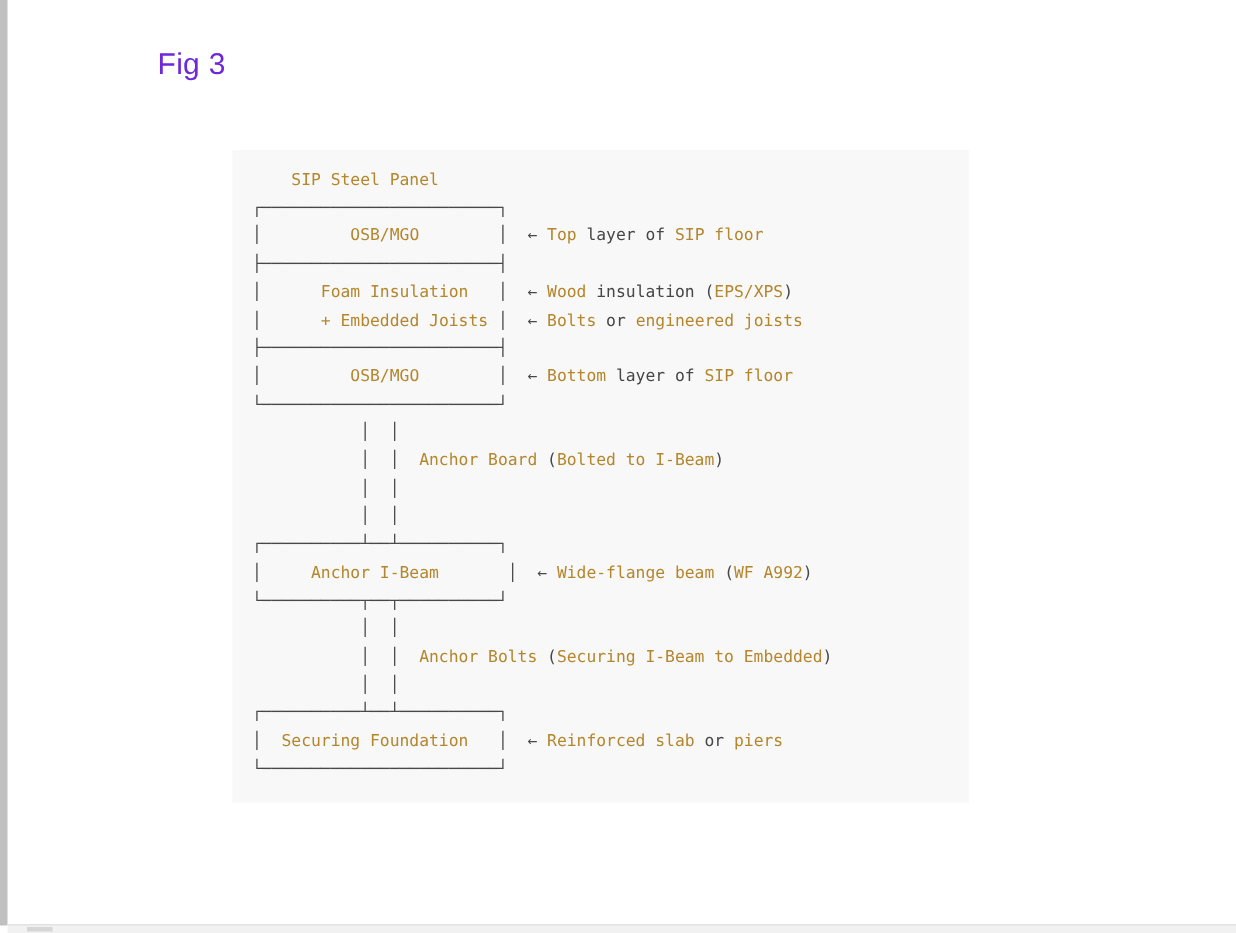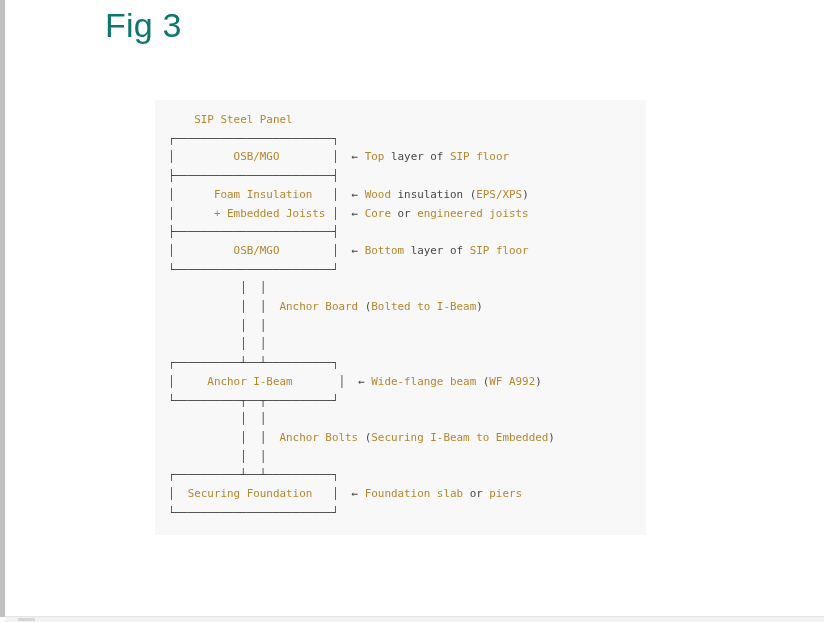--- a/index.html
+++ b/index.html
@@ -18,24 +18,24 @@
   .window-left-edge {
     position: absolute;
     left: 0; top: 0;
     width: 5px;
     height: 617px;
     background: var(--edge-gray, #c0c0c0);
   }
   .fig-label {
     position: absolute;
     left: 105px;
-    top: 10px;
-    font-size: 34px;
+    top: 28px;
+    font-size: 20px;
     line-height: 30px;
-    color: #0f766e;
+    color: #6d28d9;
     letter-spacing: 0.2px;
   }
   .code-panel {
     position: absolute;
     left: 155px;
     top: 100px;
     width: 491px;
     height: 435px;
     background: var(--panel-bg, #f8f8f8);
     box-sizing: border-box;
@@ -76,36 +76,36 @@
   <div class="window-left-edge"></div>
 
   <div class="fig-label">Fig 3</div>
 
   <div class="code-panel">
     <pre class="ascii-diagram"><span class="gray">    </span><span class="amber">SIP Steel Panel</span>
 <span class="gray">┌────────────────────────┐</span>
 <span class="gray">│         </span><span class="amber">OSB/MGO</span><span class="gray">        │  ← </span><span class="amber">Top</span><span class="gray"> layer of </span><span class="amber">SIP floor</span>
 <span class="gray">├────────────────────────┤</span>
 <span class="gray">│      </span><span class="amber">Foam Insulation</span><span class="gray">   │  ← </span><span class="amber">Wood</span><span class="gray"> insulation (</span><span class="amber">EPS/XPS</span><span class="gray">)</span>
-<span class="gray">│      </span><span class="amber">+ Embedded Joists</span><span class="gray"> │  ← </span><span class="amber">Core</span><span class="gray"> or </span><span class="amber">engineered joists</span>
+<span class="gray">│      </span><span class="amber">+ Embedded Joists</span><span class="gray"> │  ← </span><span class="amber">Bolts</span><span class="gray"> or </span><span class="amber">engineered joists</span>
 <span class="gray">├────────────────────────┤</span>
 <span class="gray">│         </span><span class="amber">OSB/MGO</span><span class="gray">        │  ← </span><span class="amber">Bottom</span><span class="gray"> layer of </span><span class="amber">SIP floor</span>
 <span class="gray">└────────────────────────┘</span>
 <span class="gray">           │  │</span>
 <span class="gray">           │  │  </span><span class="amber">Anchor Board </span><span class="gray">(</span><span class="amber">Bolted to I-Beam</span><span class="gray">)</span>
 <span class="gray">           │  │</span>
 <span class="gray">           │  │</span>
 <span class="gray">┌──────────┴──┴──────────┐</span>
 <span class="gray">│     </span><span class="amber">Anchor I-Beam</span><span class="gray">       │  ← </span><span class="amber">Wide-flange beam </span><span class="gray">(</span><span class="amber">WF A992</span><span class="gray">)</span>
 <span class="gray">└──────────┬──┬──────────┘</span>
 <span class="gray">           │  │</span>
 <span class="gray">           │  │  </span><span class="amber">Anchor Bolts </span><span class="gray">(</span><span class="amber">Securing I-Beam to Embedded</span><span class="gray">)</span>
 <span class="gray">           │  │</span>
 <span class="gray">┌──────────┴──┴──────────┐</span>
-<span class="gray">│  </span><span class="amber">Securing Foundation</span><span class="gray">   │  ← </span><span class="amber">Foundation slab </span><span class="gray">or </span><span class="amber">piers</span>
+<span class="gray">│  </span><span class="amber">Securing Foundation</span><span class="gray">   │  ← </span><span class="amber">Reinforced slab </span><span class="gray">or </span><span class="amber">piers</span>
 <span class="gray">└────────────────────────┘</span>
 </pre>
   </div>
 
   <div class="h-scrollbar">
     <div class="h-scrollbar-thumb"></div>
   </div>
 
 </div>
 

